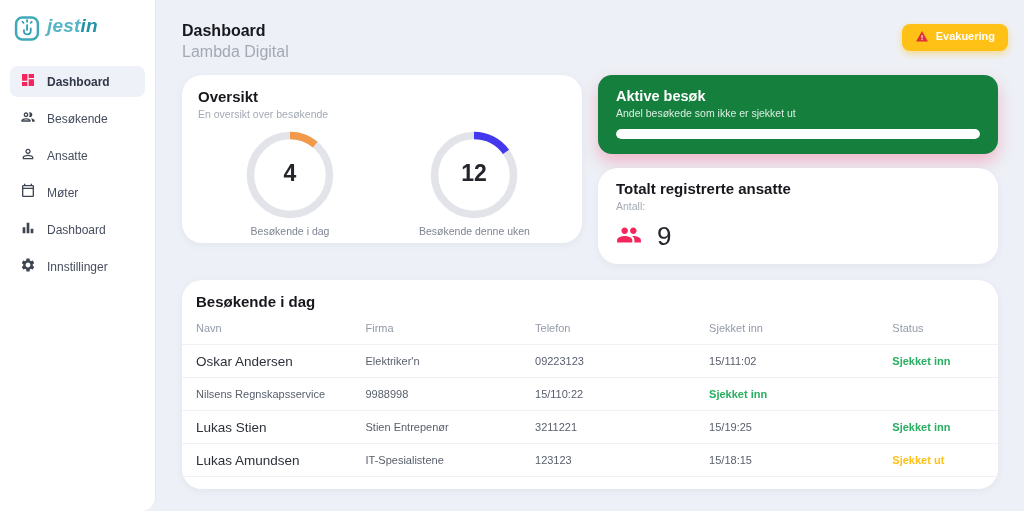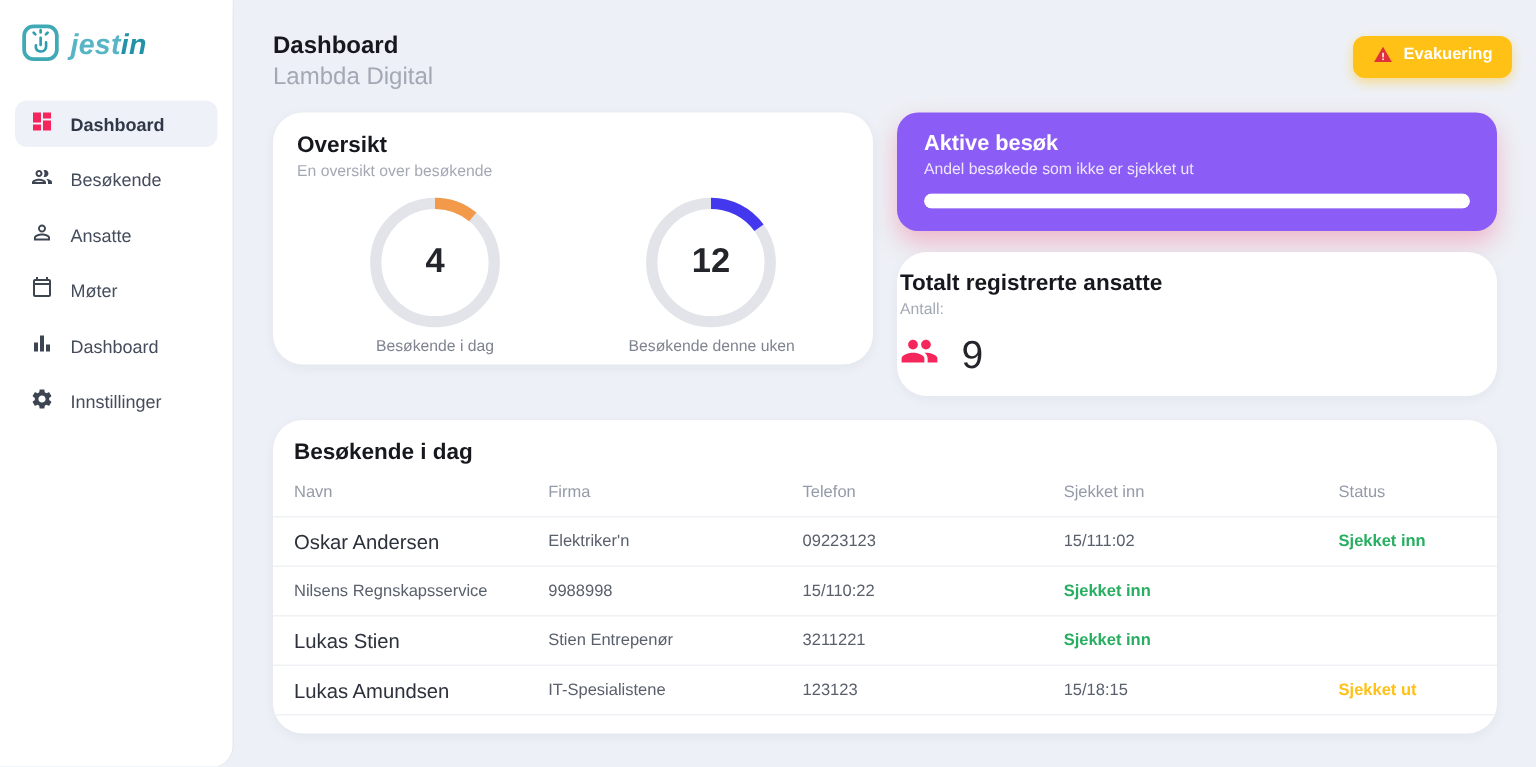--- a/index.html
+++ b/index.html
@@ -6,21 +6,21 @@
   body{
     width:1024px;height:511px;position:relative;overflow:hidden;
     background:#EDF0F6;font-family:"Liberation Sans",sans-serif;
     -webkit-font-smoothing:antialiased;
   }
   
   .sidebar{
     position:absolute;left:0;top:0;bottom:0;width:156px;background:#fff;
     border-right:1px solid #E6E9EF;border-radius:0 0 14px 0;box-sizing:border-box;
   }
-  .logo{display:flex;align-items:center;gap:6px;padding:15px 12px 20px 14px}
+  .logo{display:flex;align-items:flex-start;gap:6px;padding:15px 12px 20px 14px}
   .logo-text{font-style:italic;font-size:19px;letter-spacing:.2px;white-space:nowrap}
   .logo-light{color:#57B5C5;font-weight:700}
   .logo-bold{color:#2391A8;font-weight:800}
   .nav{padding:0 10px}
   .nav-item{
     display:flex;align-items:center;gap:11px;height:31px;padding:0 10px;
     border-radius:8px;margin-bottom:6px;font-size:12px;color:#454C5C;cursor:pointer;
   }
   .nav-item.active{background:#EEF1F8;color:#303848;font-weight:600}
   .nav-item svg{width:16px;height:16px;flex:0 0 16px}
@@ -51,21 +51,21 @@
   .donut-label{font-size:10.5px;color:#7E8490;margin-top:3px;white-space:nowrap}
   .right-col{display:flex;flex-direction:column;gap:14px}
   .pink-card{
     border-radius:14px;padding:13px 18px 15px;color:#fff;box-sizing:border-box;
     box-shadow:0 8px 16px rgba(245,38,91,.28);
   }
   .pink-title{font-size:14.5px;font-weight:800}
   .pink-sub{font-size:10.5px;color:rgba(255,255,255,.85);margin-top:3px}
   .progress-track{height:10px;border-radius:6px;background:rgba(255,255,255,.28);margin-top:10px;overflow:hidden}
   .progress-fill{height:100%;background:#fff;border-radius:6px}
-  .emp-card{flex:1;padding:12px 2px;box-sizing:border-box}
+  .emp-card{flex:1;padding:12px 18px;box-sizing:border-box}
   .emp-row{display:flex;align-items:center;gap:15px;margin-top:9px}
   .emp-row svg{width:26px;height:26px}
   .emp-count{font-size:26px;color:#23252B;font-weight:500}
   
   .table-card{margin:16px 12px 0;padding:13px 0 12px}
   .table-title{padding:0 14px;font-size:15px;font-weight:700;color:#17181D}
   .thead,.trow{display:grid;grid-template-columns:1.85fr 1.85fr 1.9fr 2fr 1fr;align-items:center;padding:0 14px}
   .thead{height:32px;margin-top:2px;font-size:11px;color:#939AA8}
   .thead>div:last-child,.trow>div:last-child{}
   .trow{height:32px;border-top:1px solid #EFF1F5}
@@ -182,21 +182,21 @@
             <circle class="ring" cx="50" cy="50" r="42" style="stroke: rgb(226, 228, 233);"></circle>
             <circle class="arc" cx="50" cy="50" r="42" style="stroke: rgb(68, 56, 238); stroke-dasharray: 39.5841, 263.894;"></circle>
           </svg>
           <div class="donut-num">12</div>
           <div class="donut-label">Besøkende denne uken</div>
         </div>
       </div>
     </section>
 
     <div class="right-col">
-      <section class="pink-card" style="background: #8b5cf6;">
+      <section class="pink-card" style="background: #15803d;">
         <div class="pink-title">Aktive besøk</div>
         <div class="pink-sub">Andel besøkede som ikke er sjekket ut</div>
         <div class="progress-track">
           <div class="progress-fill" style="width: 100%;"></div>
         </div>
       </section>
       <section class="card emp-card">
         <div class="card-title">Totalt registrerte ansatte</div>
         <div class="card-sub">Antall:</div>
         <div class="emp-row">
@@ -230,20 +230,21 @@
     <div class="trow">
       <div class="cell">Nilsens Regnskapsservice</div>
       <div class="cell">9988998</div>
       <div class="cell">15/110:22</div>
       <div class="cell-status" style="color: rgb(39, 174, 96);">Sjekket inn</div>
     </div>
     <div class="trow">
       <div class="cell-name">Lukas Stien</div>
       <div class="cell">Stien Entrepenør</div>
       <div class="cell">3211221</div>
+      <div class="cell">15/19:25</div>
       <div class="cell-status" style="color: rgb(39, 174, 96);">Sjekket inn</div>
     </div>
     <div class="trow">
       <div class="cell-name">Lukas Amundsen</div>
       <div class="cell">IT-Spesialistene</div>
       <div class="cell">123123</div>
       <div class="cell">15/18:15</div>
       <div class="cell-status" style="color: rgb(255, 193, 22);">Sjekket ut</div>
     </div>
   </section>

